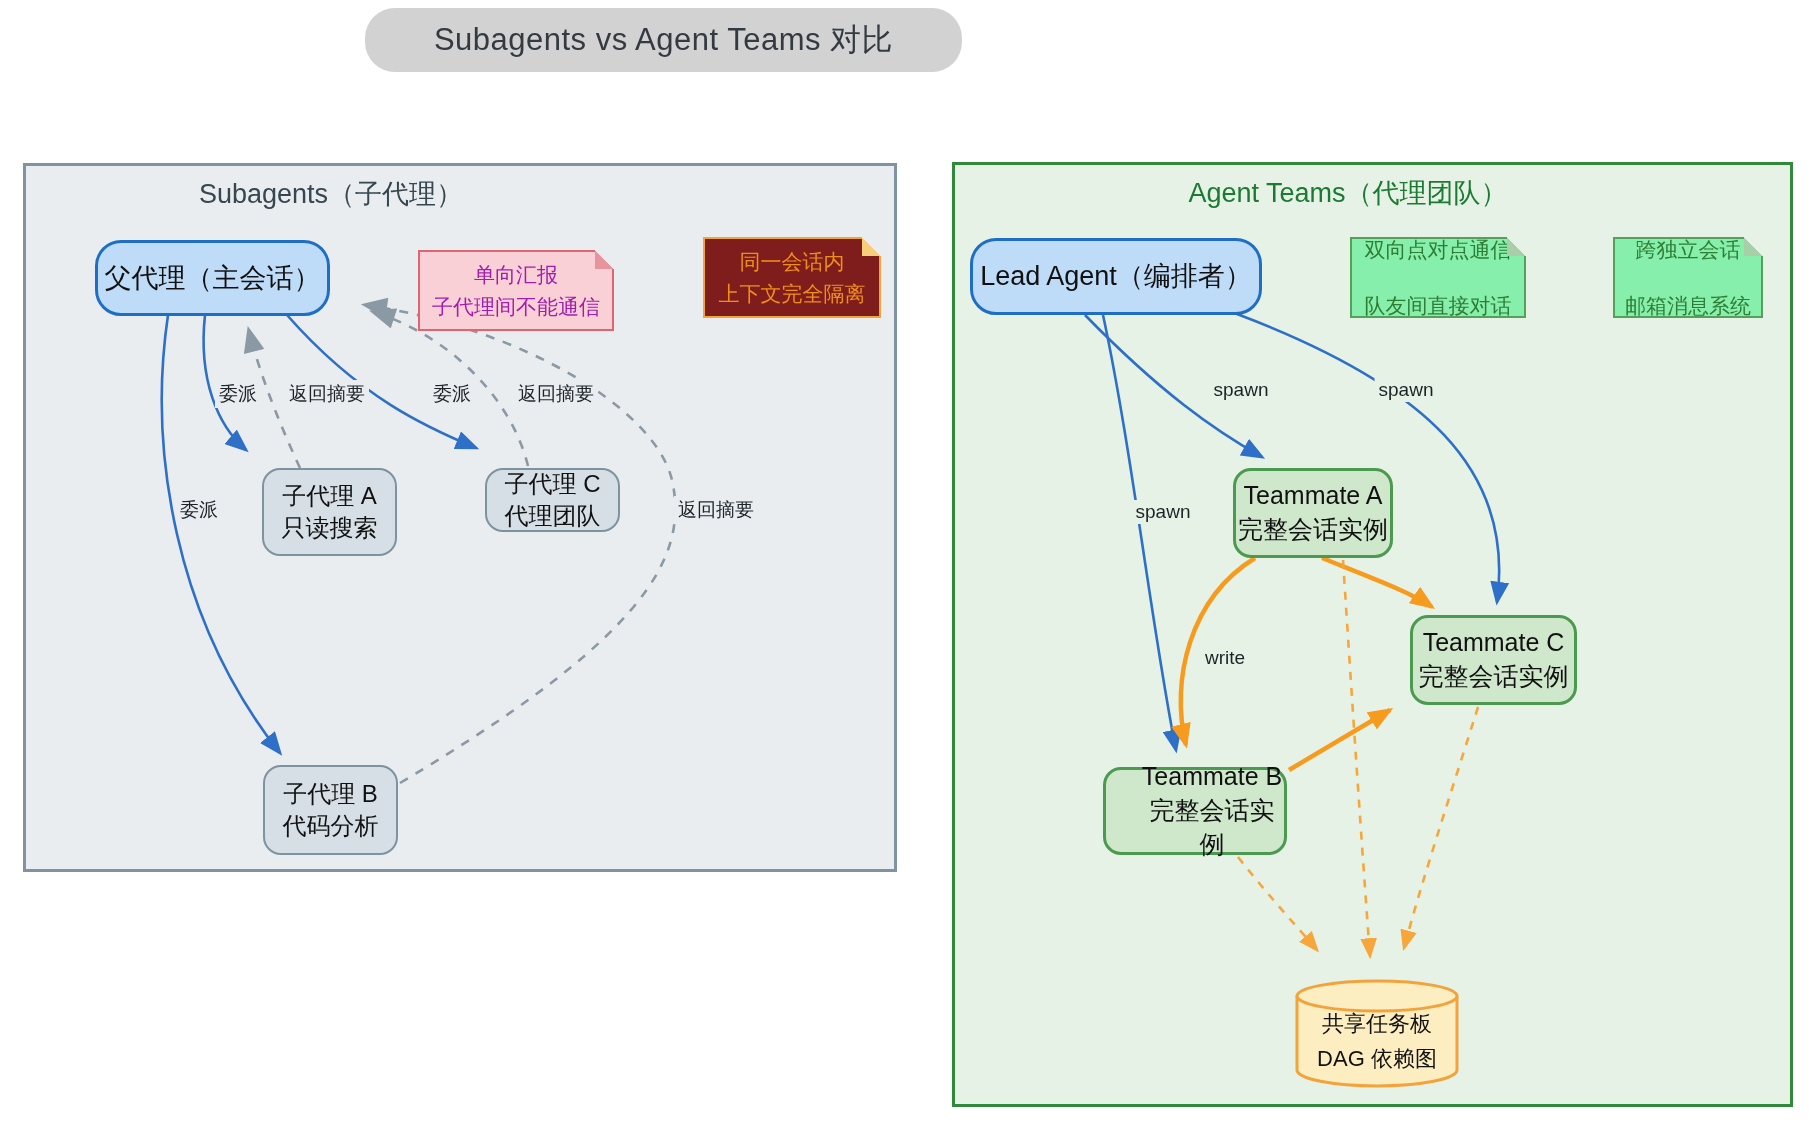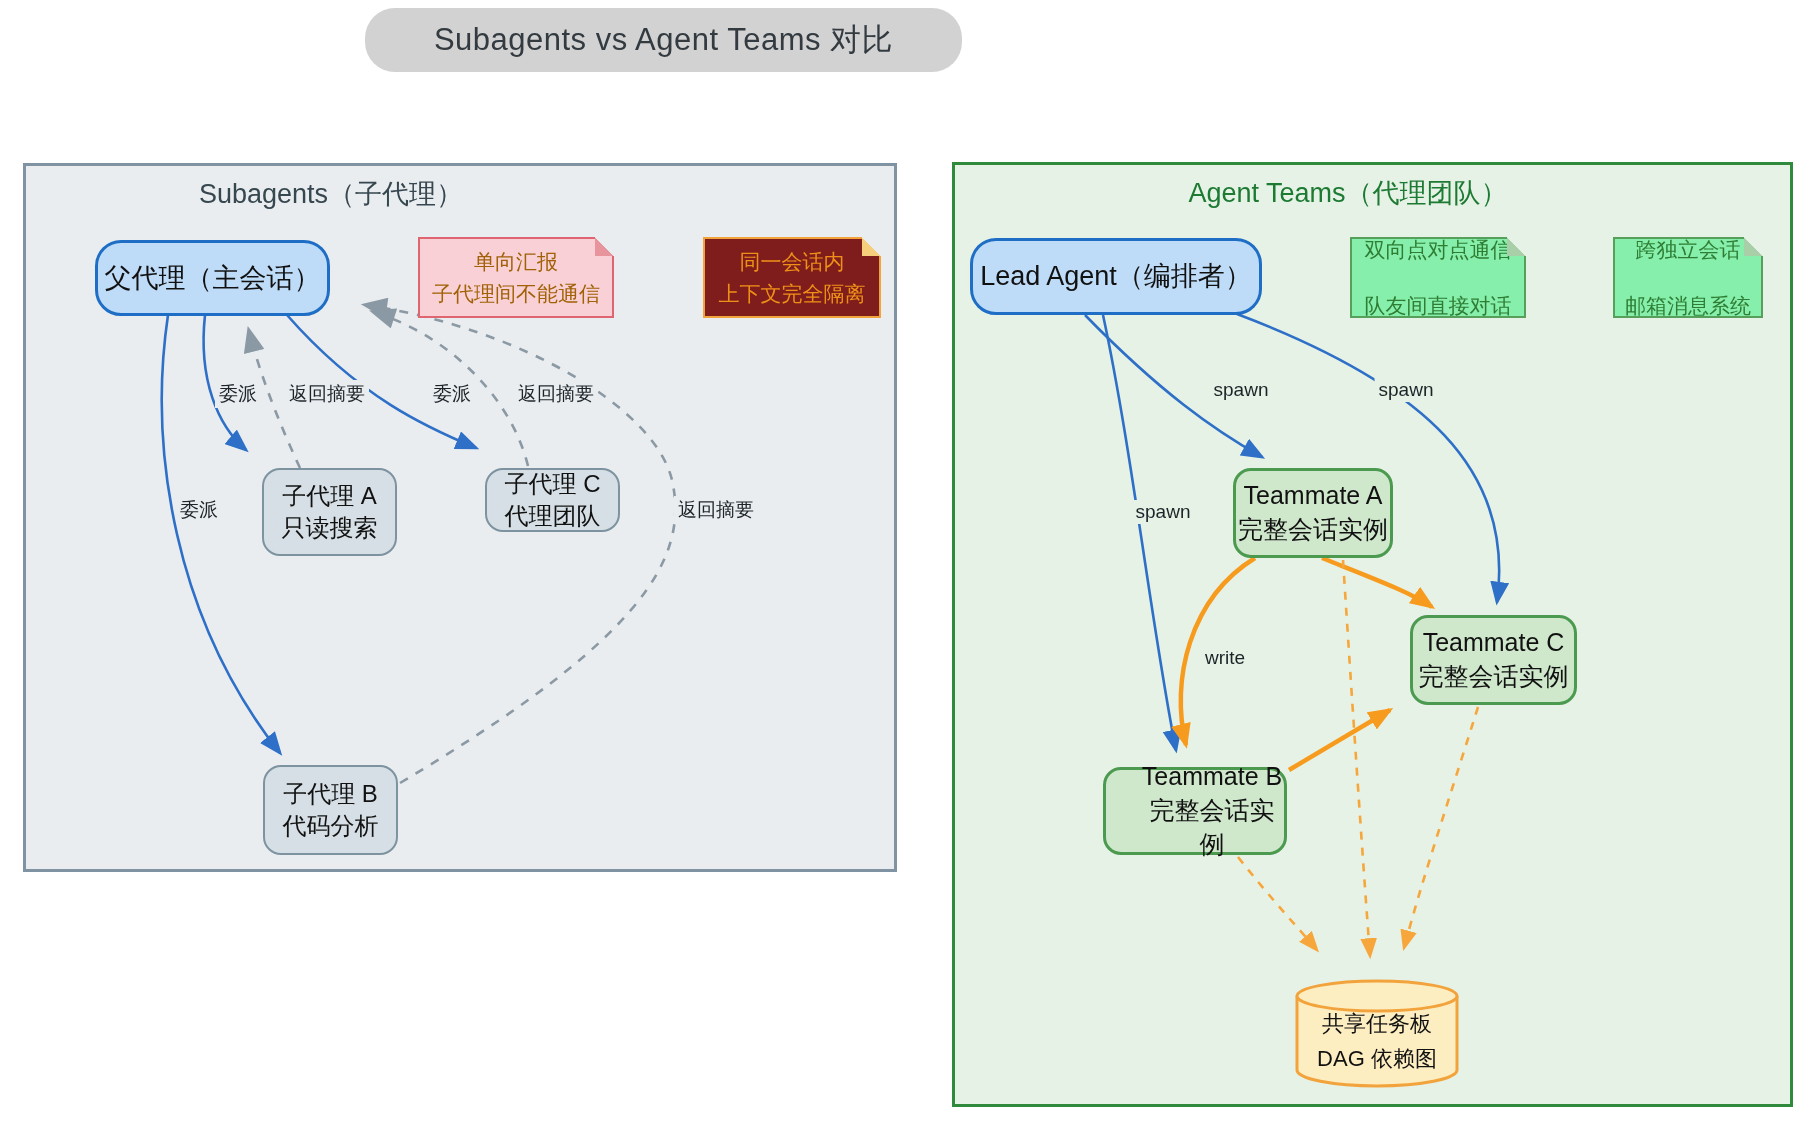--- a/index.html
+++ b/index.html
@@ -29,21 +29,21 @@
   .node-sub{background:#d6dfe5;border:2.5px solid #7e93a0;border-radius:18px;font-size:24px;}
   .node-team{background:#cfe8cc;border:3px solid #4c9a50;border-radius:18px;font-size:25px;}
 
   
   .note{position:absolute;box-sizing:border-box;display:flex;flex-direction:column;align-items:center;
         justify-content:center;text-align:center;font-size:21px;line-height:1.5;border:2px solid;}
   .note::before{content:"";position:absolute;top:-2px;right:-2px;width:19px;height:19px;
         background:var(--fold);clip-path:polygon(0 0,100% 100%,0 100%);}
   .note::after{content:"";position:absolute;top:-2px;right:-2px;width:19px;height:19px;
         background:linear-gradient(to bottom left,var(--pbg) 50%,transparent 51%);}
-  .note-red{background:#f9d0d5;border-color:#df6570;color:#a16207;--fold:#e8949d;--pbg:#e9edf0;}
+  .note-red{background:#f9d0d5;border-color:#df6570;color:#a21caf;margin-top:13px;--fold:#e8949d;--pbg:#e9edf0;}
   .note-yellow{background:#7f1d1d;border-color:#f2a33c;color:#ee9018;--fold:#f6ce7c;--pbg:#e9edf0;}
   .note-green{background:#86efac;border-color:#57a05b;color:#2e7d32;gap:24px;--fold:#a8cfa8;--pbg:#e6f2e6;}
 
   
   .elabel{position:absolute;transform:translate(-50%,-50%);font-size:19px;color:#1d2429;
           padding:1px 4px;white-space:nowrap;}
   .elabel.on-left{background:#e9edf0;}
   .elabel.on-right{background:#e6f2e6;}
 
   

